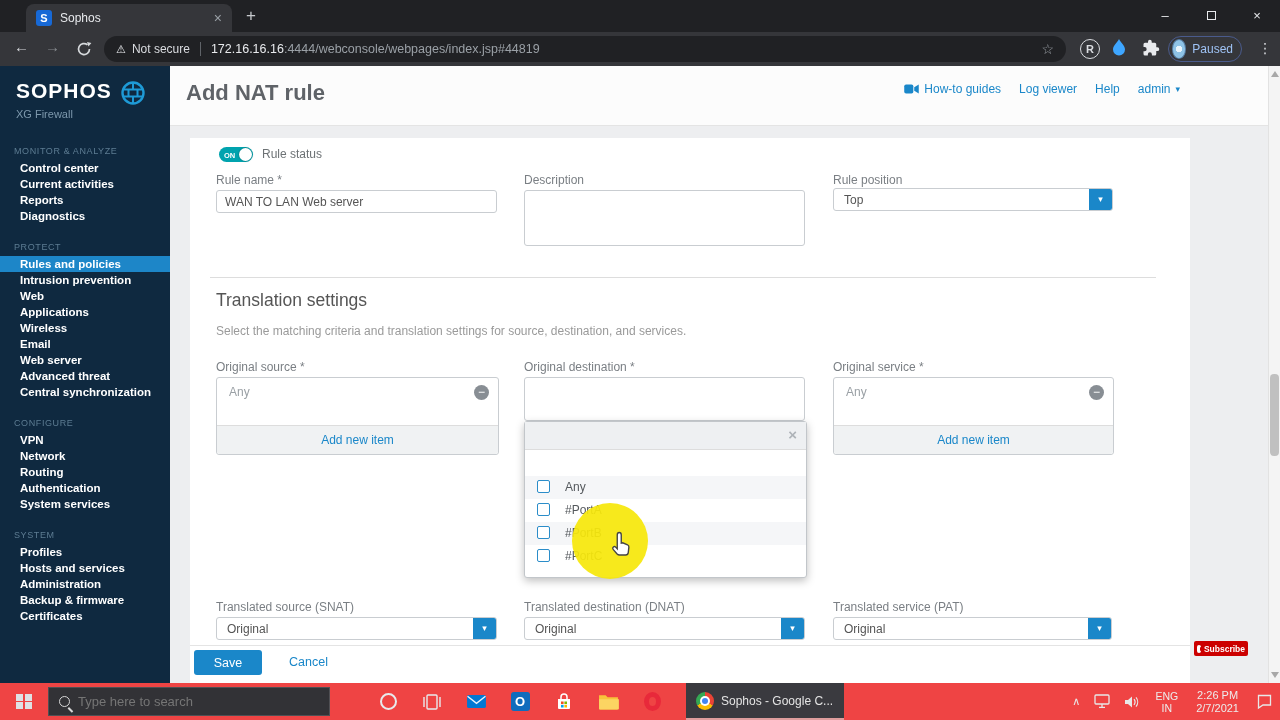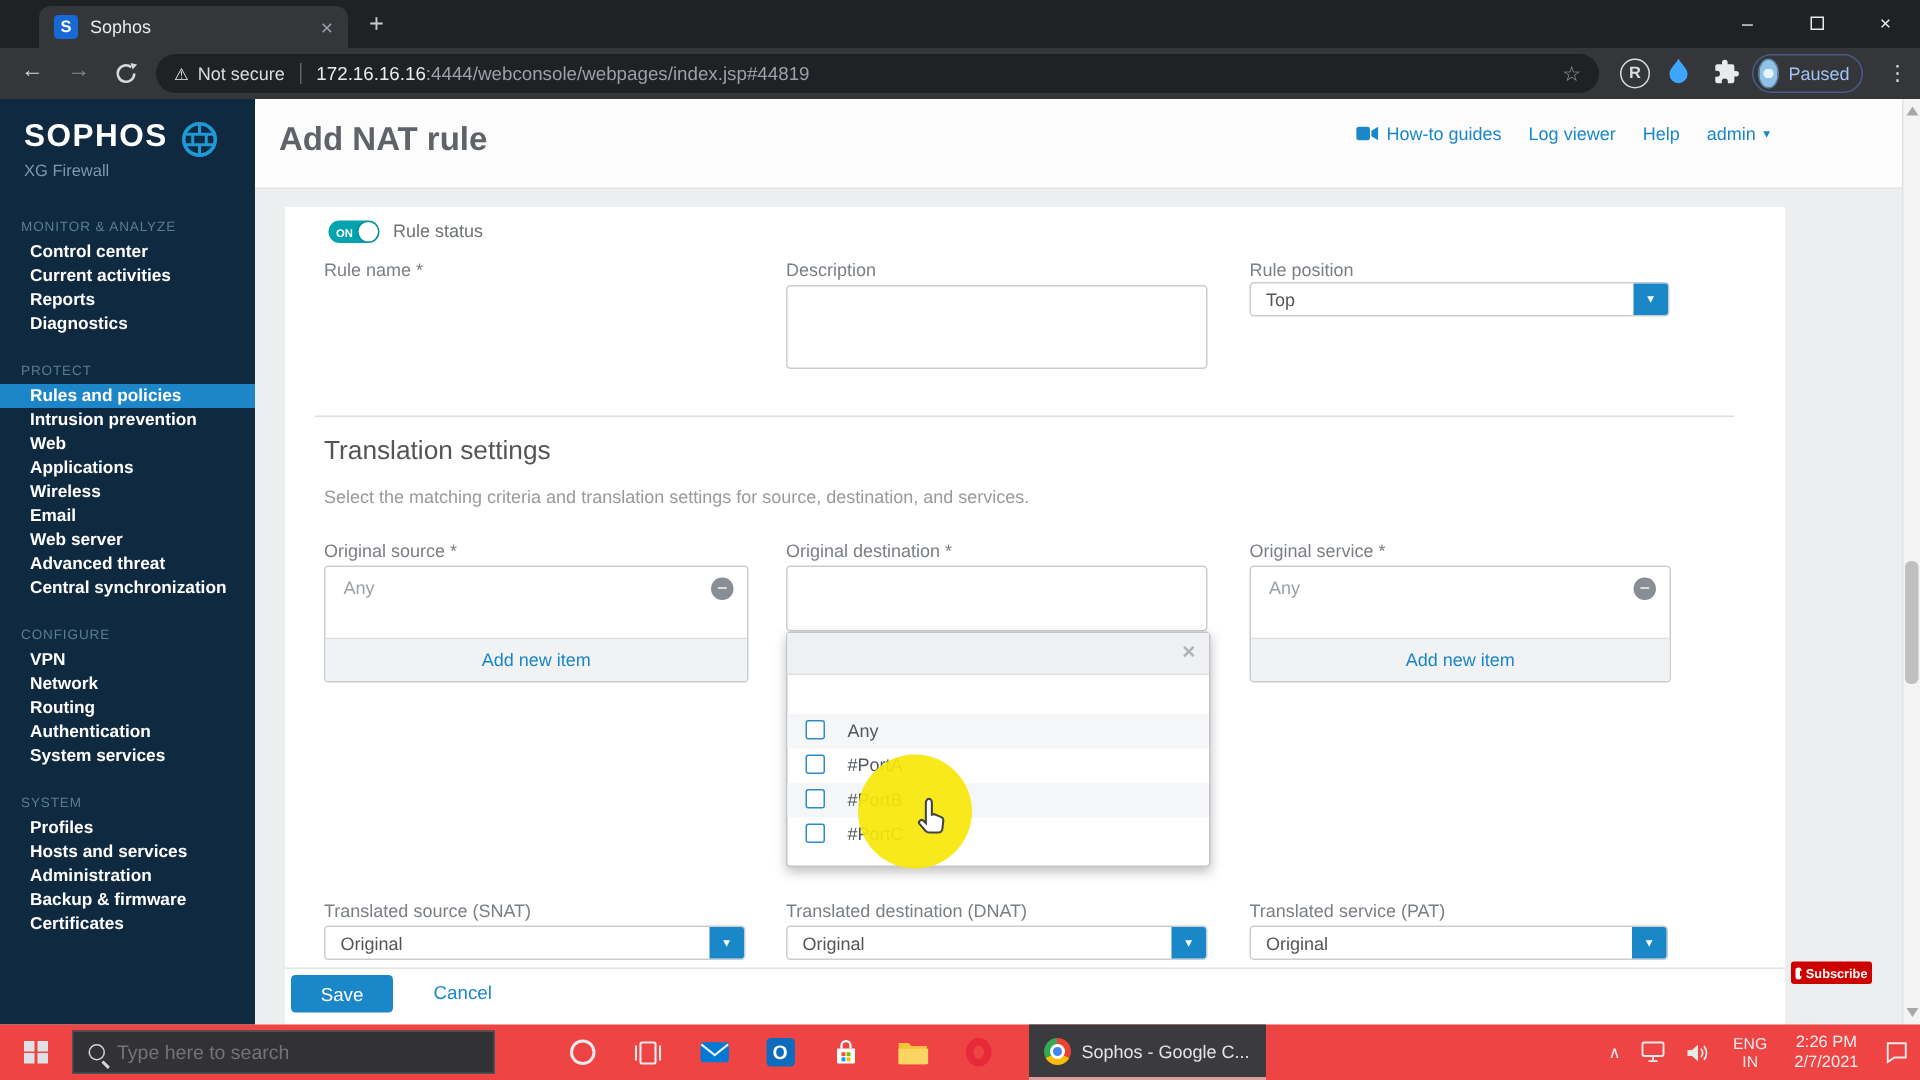--- a/index.html
+++ b/index.html
@@ -270,20 +270,21 @@
     <div class="content">
       <div class="panel">
 
         <div class="toggle">
           <span class="toggle-on">ON</span>
           <span class="toggle-knob"></span>
         </div>
         <span class="toggle-label">Rule status</span>
 
         <label class="flabel" style="left:26px; top:35px;">Rule name *</label>
+        <input class="tinput" style="left: 26px; top: 52px; width: 281px; height: 23px;" value="WAN TO LAN Web server">
 
         <label class="flabel" style="left:334px; top:35px;">Description</label>
         <textarea class="tinput" style="left: 334px; top: 52px; width: 281px; height: 56px;"></textarea>
 
         <label class="flabel" style="left:643px; top:35px;">Rule position</label>
         <div class="selectbox" style="left:643px; top:50px; width:280px;">
           <span class="val">Top</span>
           <span class="btn">▾</span>
         </div>
 

